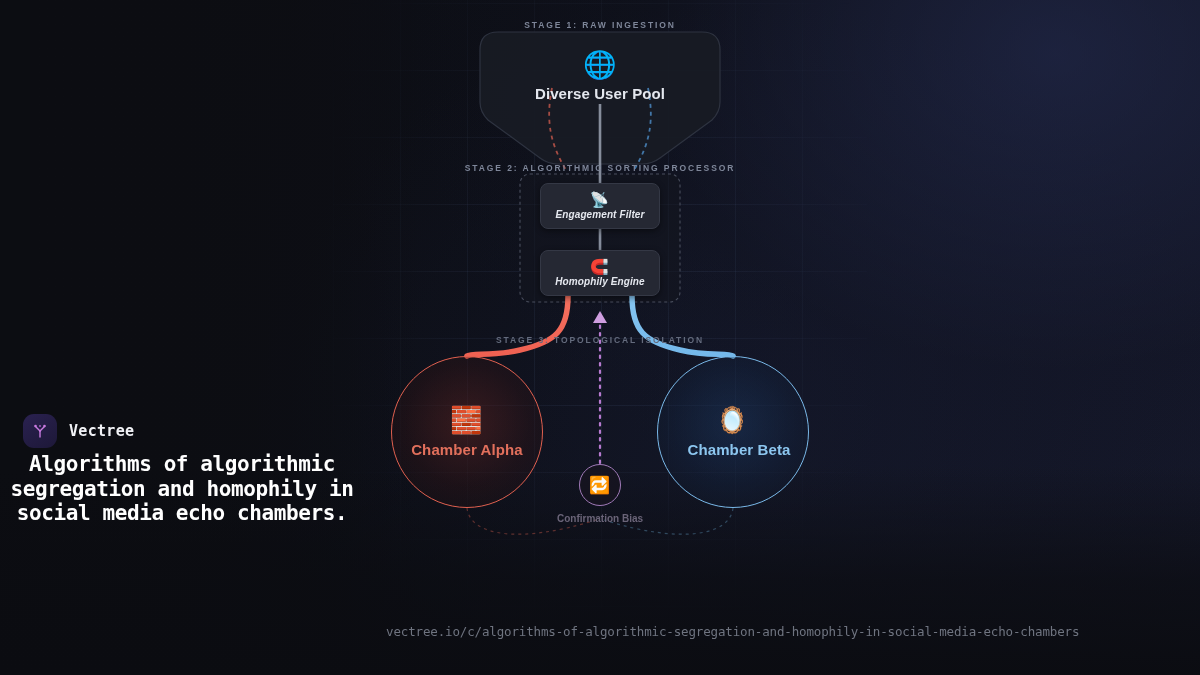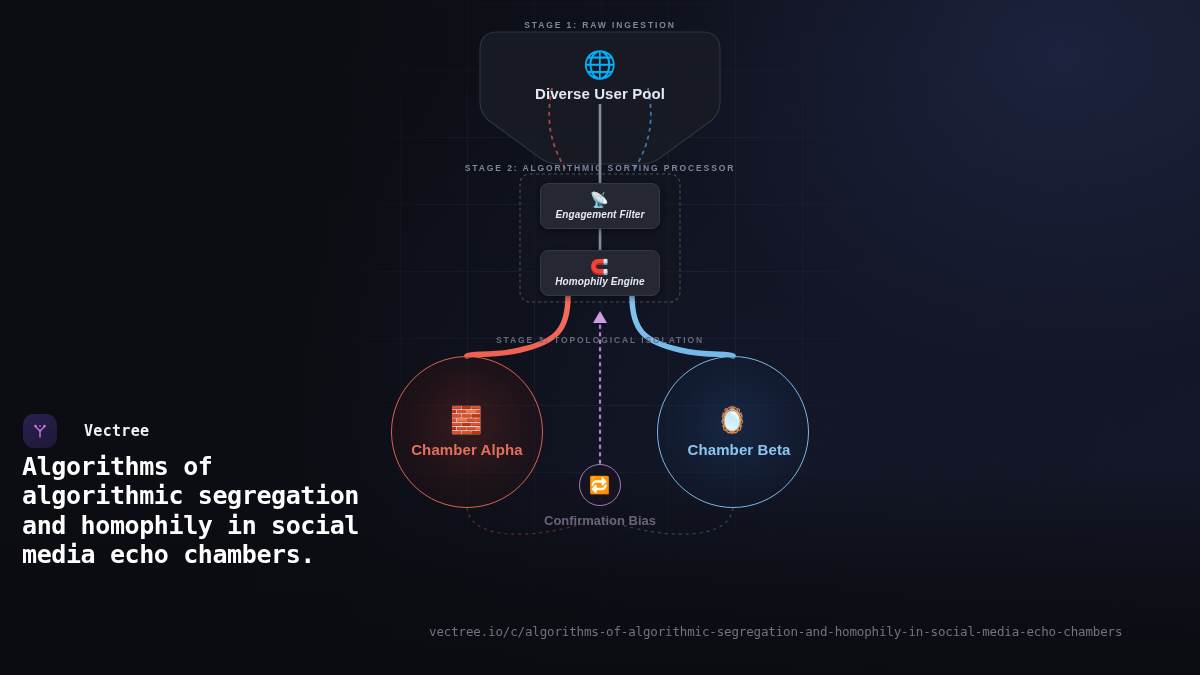--- a/index.html
+++ b/index.html
@@ -121,47 +121,47 @@
     transform:translate(-50%,-50%);
     width:42px; height:42px; border-radius:50%;
     border:1.4px solid #a07ab8;
     background:rgba(22,20,32,0.85);
     display:flex; align-items:center; justify-content:center;
     font-size:17px;
   }
   #bias-label {
     position:absolute; left:600px; top:513px;
     transform:translateX(-50%);
-    font-size:13px; font-weight:700; color:#6a6478; white-space:nowrap;
+    font-size:10px; font-weight:700; color:#6a6478; white-space:nowrap;
   }
 
   
   #brand {
     position:absolute; left:23px; top:414px;
-    display:flex; align-items:center; gap:27px;
+    display:flex; align-items:center; gap:12px;
   }
   #brand-logo {
     width:34px; height:34px; border-radius:11px;
     background:linear-gradient(145deg,#2a2150 0%,#1d1838 100%);
     display:flex; align-items:center; justify-content:center;
   }
   #brand-name {
     font-family:"DejaVu Sans Mono", monospace;
     font-size:15px; font-weight:700; color:#f1f2f6; letter-spacing:.3px;
   }
   #headline {
-    position:absolute; left:22px; top:452px; width:350px;
+    position:absolute; left:7px; top:452px; width:350px;
     font-family:"DejaVu Sans Mono", monospace;
-    font-size:25px; line-height:1.17; font-weight:700;
-    color:#ffffff; letter-spacing:-0.4px;
+    font-size:21px; line-height:1.17; font-weight:700;
+    color:#ffffff; letter-spacing:-0.4px;text-align:center;
   }
   #footer-url {
     position:absolute; left:386px; top:624px;
     font-family:"DejaVu Sans Mono", monospace;
-    font-size:12.5px; color:#6f7480; letter-spacing:-0.15px; white-space:nowrap;margin-left:43px;
+    font-size:12.5px; color:#6f7480; letter-spacing:-0.15px; white-space:nowrap;
   }
 </style>
 </head>
 <body>
 
 <div id="backdrop">
   <div id="bg-gradient"></div>
   <div id="bg-grid"></div>
   <div id="left-fade"></div>
   <div id="bottom-fade"></div>

